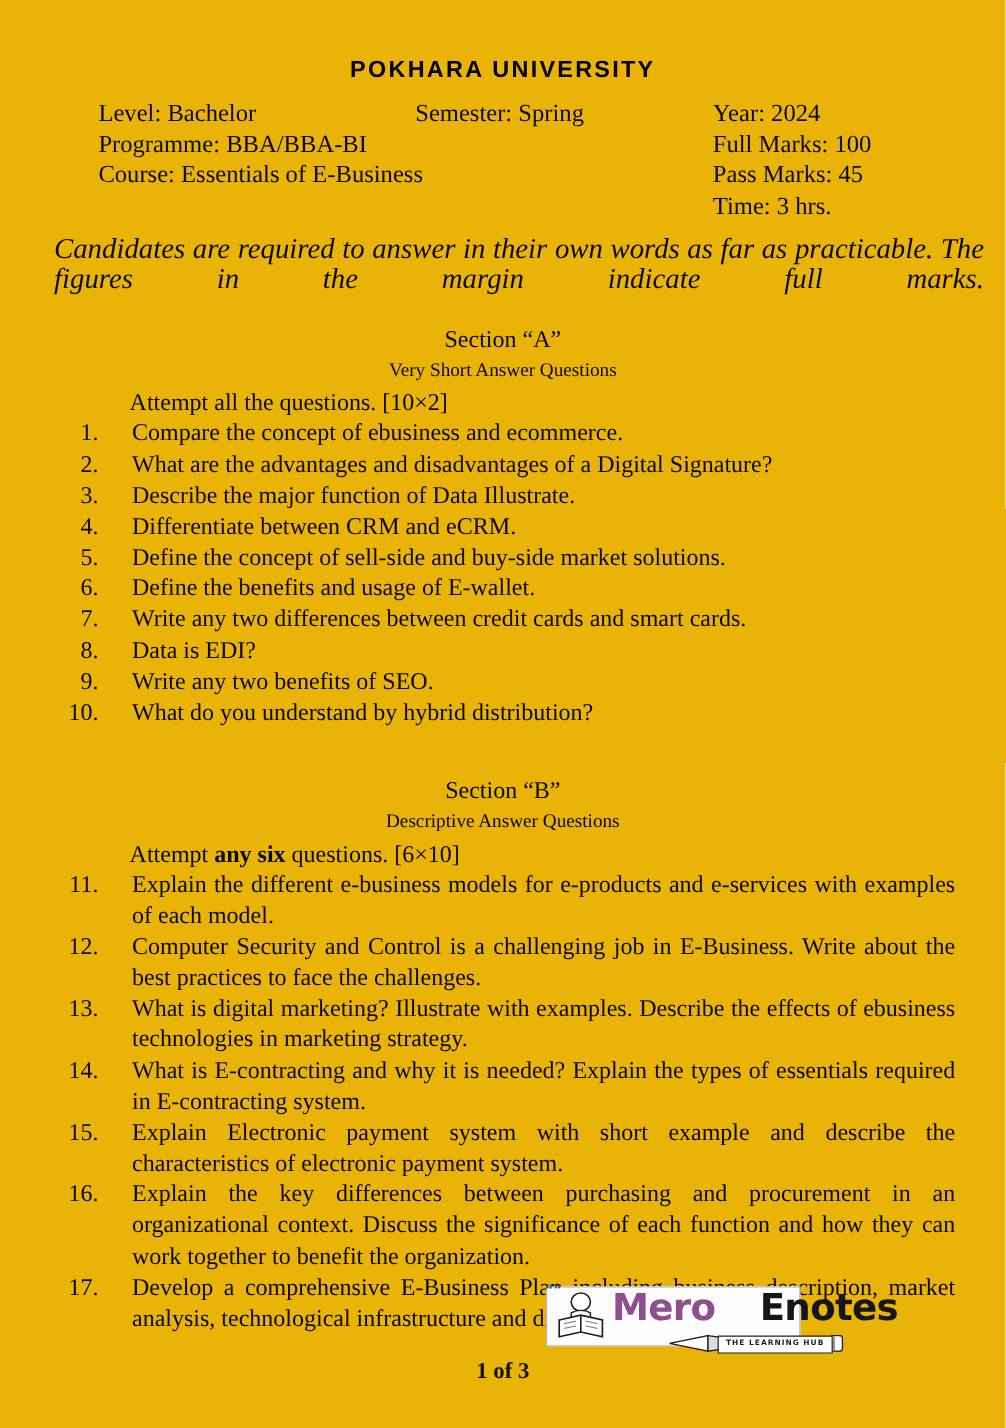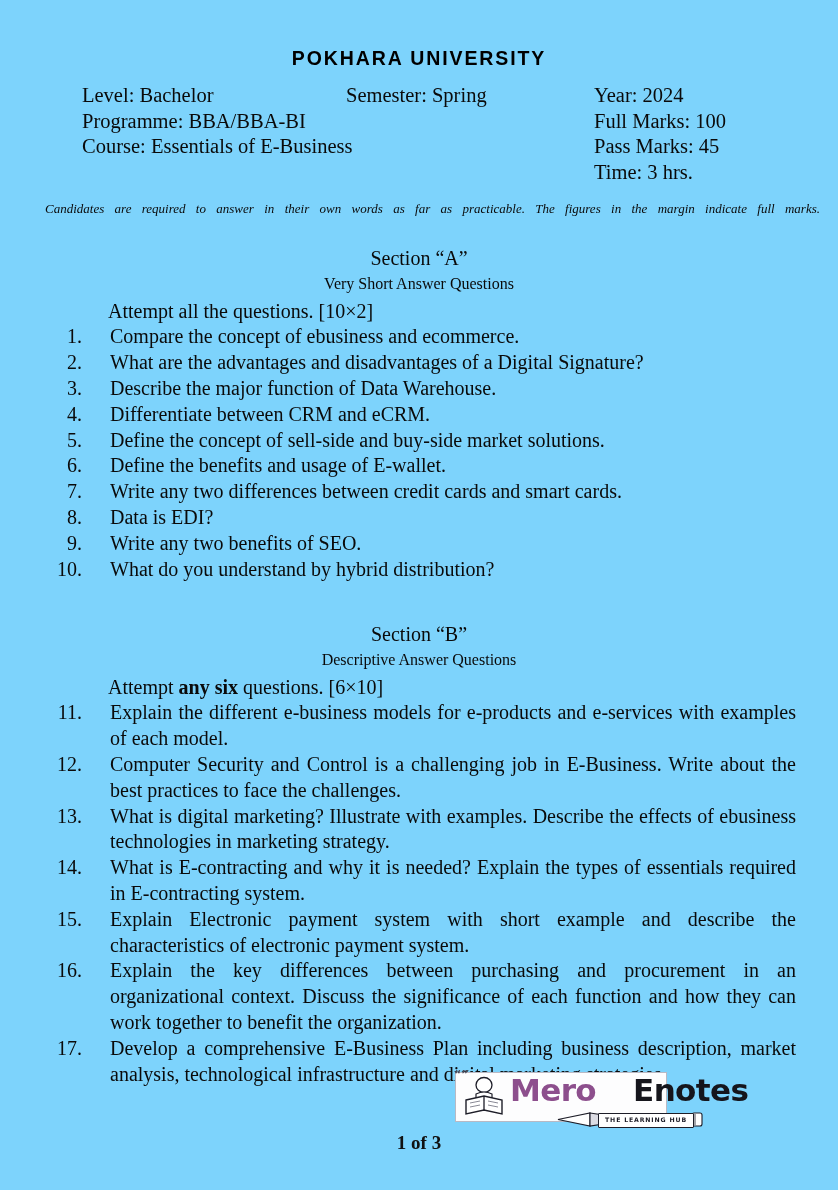--- a/index.html
+++ b/index.html
@@ -4,21 +4,21 @@
 <style>
   html, body {
     margin: 0;
     padding: 0;
     background: #ffffff;
   }
   .page {
     position: relative;
     width: 838px;
     height: 1190px;
-    background: #7dd3fc;
+    background: #eab308;
     font-family: "Liberation Serif", "DejaVu Serif", serif;
     color: #0a0a0a;
     overflow: hidden;
     box-sizing: border-box;
   }
 
   
   .uni-title {
     text-align: center;
     font-family: "Liberation Sans", "DejaVu Sans", sans-serif;
@@ -43,21 +43,21 @@
     white-space: nowrap;
   }
   .meta-col-1 { position: absolute; left: 0; top: 0; }
   .meta-col-2 { position: absolute; left: 264px; top: 0; }
   .meta-col-3 { position: absolute; left: 512px; top: 0; }
 
   
   .candidates {
     margin: 11px 18px 0 45px;
     font-style: italic;
-    font-size: 13px;
+    font-size: 24px;
     line-height: 25px;
     text-align: justify;
     text-justify: inter-word;
   }
   .candidates::after {
     content: "";
     display: inline-block;
     width: 100%;
   }
 
@@ -234,21 +234,21 @@
 
   <div class="section-title">Section “A”</div>
   <div class="section-sub">Very Short Answer Questions</div>
   <div class="attempt">
     <span>Attempt all the questions. </span><b></b><span>[10×2]</span>
   </div>
 
   <ul class="qlist">
     <li class="qitem single"><span class="qnum">1.</span><span>Compare the concept of ebusiness and ecommerce.</span></li>
     <li class="qitem single"><span class="qnum">2.</span><span>What are the advantages and disadvantages of a Digital Signature?</span></li>
-    <li class="qitem single"><span class="qnum">3.</span><span>Describe the major function of Data Warehouse.</span></li>
+    <li class="qitem single"><span class="qnum">3.</span><span>Describe the major function of Data Illustrate.</span></li>
     <li class="qitem single"><span class="qnum">4.</span><span>Differentiate between CRM and eCRM.</span></li>
     <li class="qitem single"><span class="qnum">5.</span><span>Define the concept of sell-side and buy-side market solutions.</span></li>
     <li class="qitem single"><span class="qnum">6.</span><span>Define the benefits and usage of E-wallet.</span></li>
     <li class="qitem single"><span class="qnum">7.</span><span>Write any two differences between credit cards and smart cards.</span></li>
     <li class="qitem single"><span class="qnum">8.</span><span>Data is EDI?</span></li>
     <li class="qitem single"><span class="qnum">9.</span><span>Write any two benefits of SEO.</span></li>
     <li class="qitem single"><span class="qnum">10.</span><span>What do you understand by hybrid distribution?</span></li>
   </ul>
 
   <div class="section-gap"></div>

